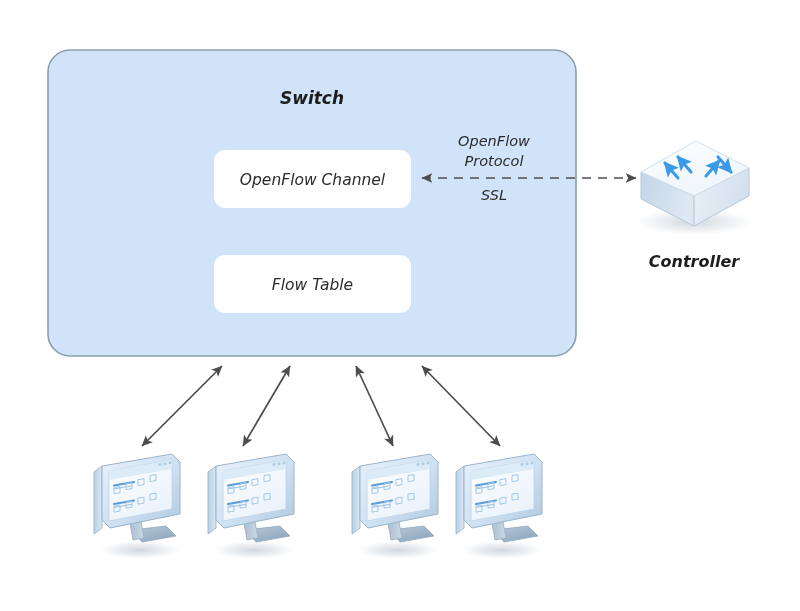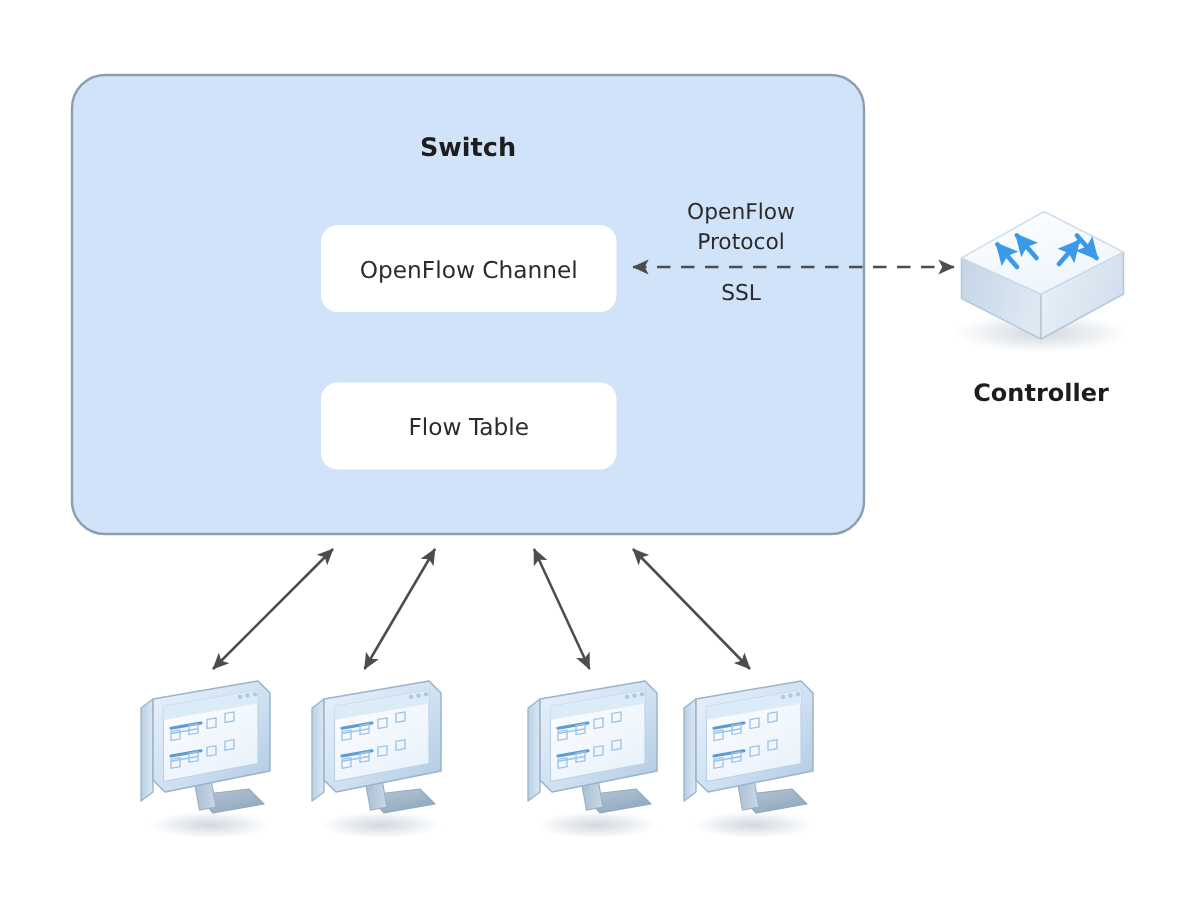--- a/index.html
+++ b/index.html
@@ -9,20 +9,21 @@
   }
   body {
     font-family: "DejaVu Sans", "Liberation Sans", sans-serif;
   }
   #stage {
     position: relative;
     width: 800px;
     height: 611px;
     background: #ffffff;
     overflow: hidden;
+    font-style: italic;
   }
   #diagram-svg {
     position: absolute;
     left: 0;
     top: 0;
   }
   .dg-text {
     font-family: "DejaVu Sans", "Liberation Sans", sans-serif;
     fill: #1d1d1d;
   }

